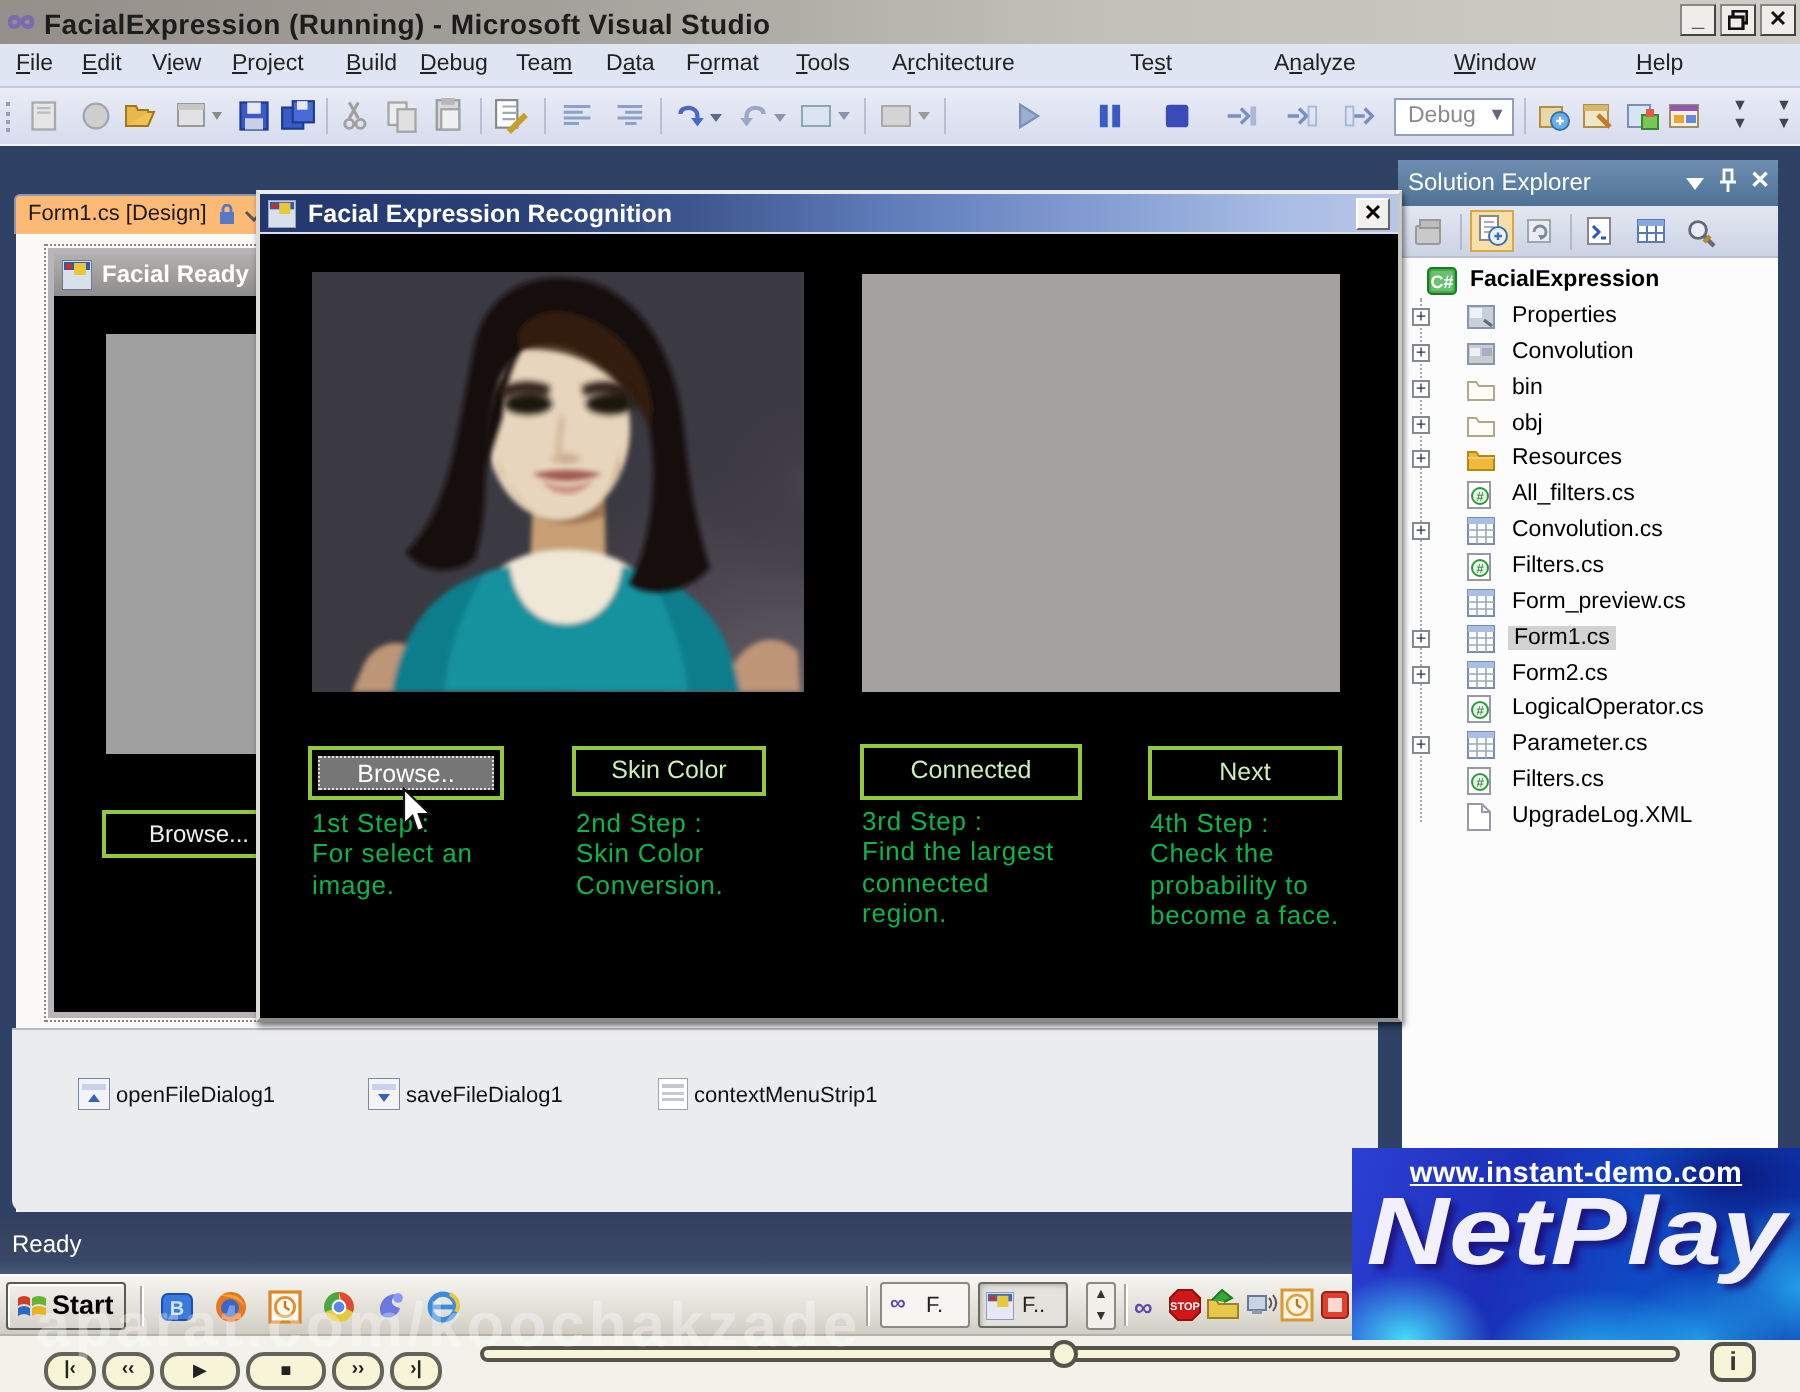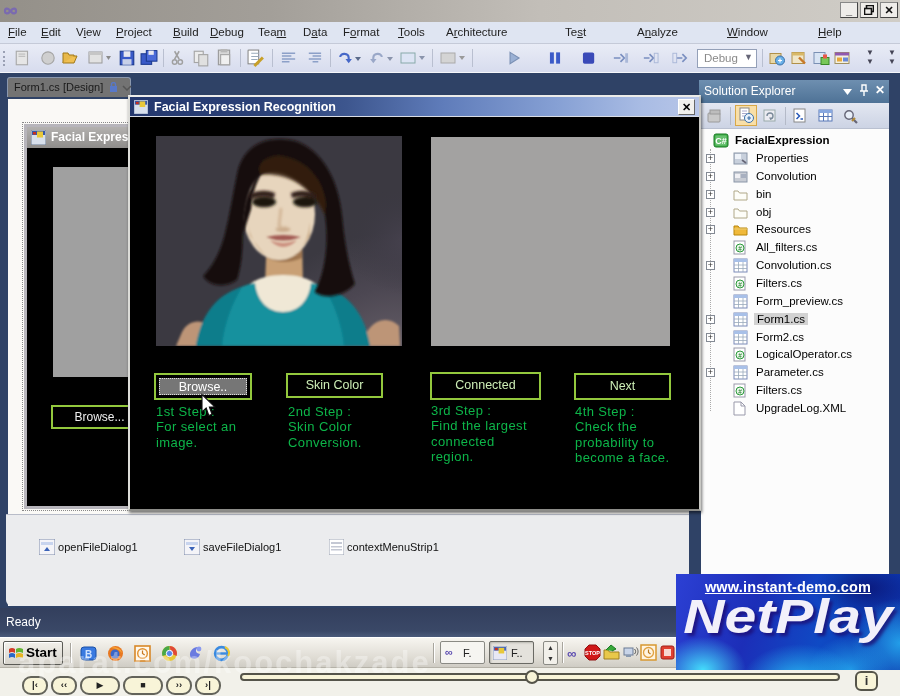--- a/index.html
+++ b/index.html
@@ -23,21 +23,21 @@
   #menubar u { text-decoration:underline; }
 
   
   #toolbar { left:0; top:44px; width:900px; height:29px;
     background:linear-gradient(#e9ecf6,#d7dcee); border-bottom:1px solid #f5f6fa; }
   .tbi { position:absolute; top:5px; width:18px; height:18px; border-radius:2px; }
   .tbsep { position:absolute; top:5px; width:1px; height:18px; background:#b9bfd0; }
 
   
   #surface { left:8px; top:99px; width:681px; height:507px; background:#faf9f6; }
-  #tab { left:7px; top:77px; width:124px; height:20px; background:#737373;
+  #tab { left:7px; top:97px; width:124px; height:20px; background:#fdba74;
     border-radius:3px 3px 0 0; border:1px solid #8a97ad; border-bottom:none;
     font-size:11px; color:#1a1a1a; }
   #tray { left:6px; top:514px; width:683px; height:92px; background:#ebecee;
     border-top:1px solid #b8bcc8; border-radius:0 0 6px 6px; }
   .trayitem { position:absolute; top:24px; font-size:11px; color:#111; }
 
   
   #dform { left:24px; top:124px; width:520px; height:385px; background:#000;
     border:3px solid #b7b5bb; outline:1px dotted #888; outline-offset:1px; }
   #dform .dtitle { position:absolute; left:0; top:0; right:0; height:21px;
@@ -125,20 +125,21 @@
   #watermark { left:18px; top:645px; font-size:31px; font-weight:bold;
     color:rgba(255,255,255,.34); letter-spacing:2px; z-index:40; }
 </style>
 </head>
 <body>
 
 <div class="abs" id="titlebar">
   <svg class="abs" style="left:3px;top:3px" width="17" height="16" viewBox="0 0 17 16">
     <path d="M2 8 C2 5 5 5 6.5 7 L8.5 9 C10 11 13 11 13 8 C13 5 10 5 8.5 7 L6.5 9 C5 11 2 11 2 8 Z" fill="none" stroke="#7a6ab0" stroke-width="2.2"></path>
   </svg>
+  <span class="ttext">FacialExpression (Running) - Microsoft Visual Studio</span>
   <div class="winbtn" style="left:840px">_</div>
   <div class="winbtn" style="left:860px"><svg width="10" height="10" viewBox="0 0 10 10" style="margin-top:2px">
         <rect x="2.5" y="0.5" width="7" height="6" fill="none" stroke="#111" stroke-width="1.6"></rect>
         <rect x="0.5" y="3.5" width="7" height="6" fill="#efedea" stroke="#111" stroke-width="1.6"></rect>
       </svg></div>
   <div class="winbtn" style="left:880px">✕</div>
 </div>
 
 <div class="abs" id="menubar">
   <span style="left:8px"><u>F</u>ile</span>
@@ -319,21 +320,21 @@
 </div>
 
 <div class="abs" id="dform">
   <div class="dtitle">
     <svg style="position:absolute;left:4px;top:3px" width="15" height="15" viewBox="0 0 15 15">
         <rect width="15" height="15" fill="#d8e0ec" stroke="#687890"></rect>
         <rect x="1" y="1" width="13" height="4" fill="#3858a8"></rect>
         <rect x="2" y="2" width="3" height="2.5" fill="#c83020"></rect>
         <rect x="6" y="1.5" width="6" height="6" fill="#e8c83a"></rect>
       </svg>
-    <span style="position:absolute;left:24px;top:3px">Facial Expres</span>
+    <span style="position:absolute;left:24px;top:3px">Facial Ready</span>
   </div>
   <div class="dpic"></div>
 </div>
 <div class="abs" id="dbrowse">Browse...</div>
 
 <div class="abs" id="rwin">
   <div id="rtitle">
     <svg style="position:absolute;left:4px;top:3px" width="14" height="14" viewBox="0 0 15 15">
         <rect width="15" height="15" fill="#d8e0ec" stroke="#90a0c0"></rect>
         <rect x="1" y="1" width="13" height="4" fill="#3858a8"></rect>

